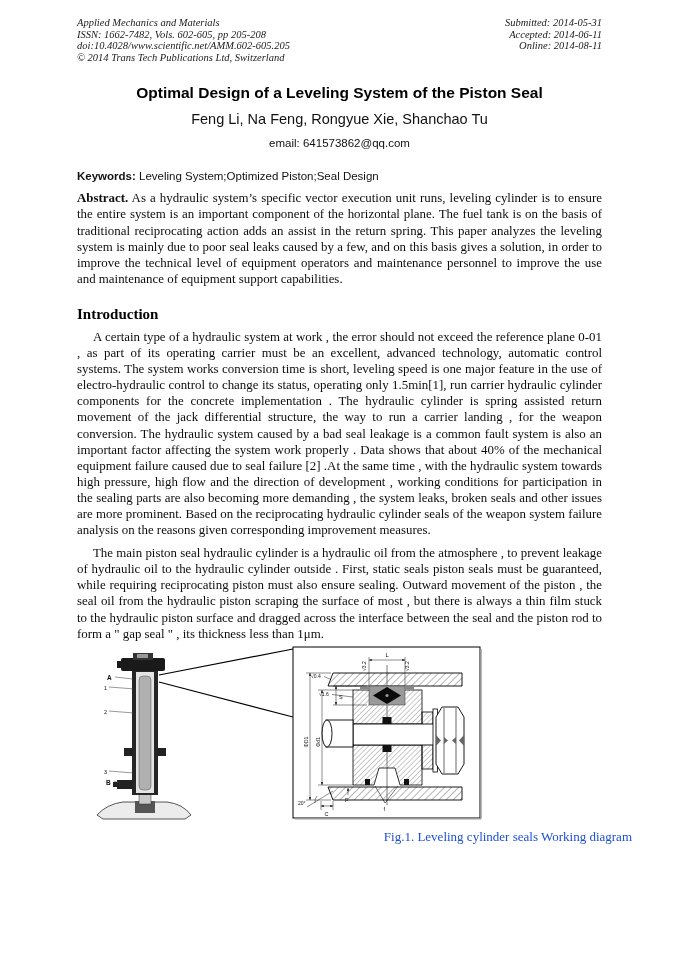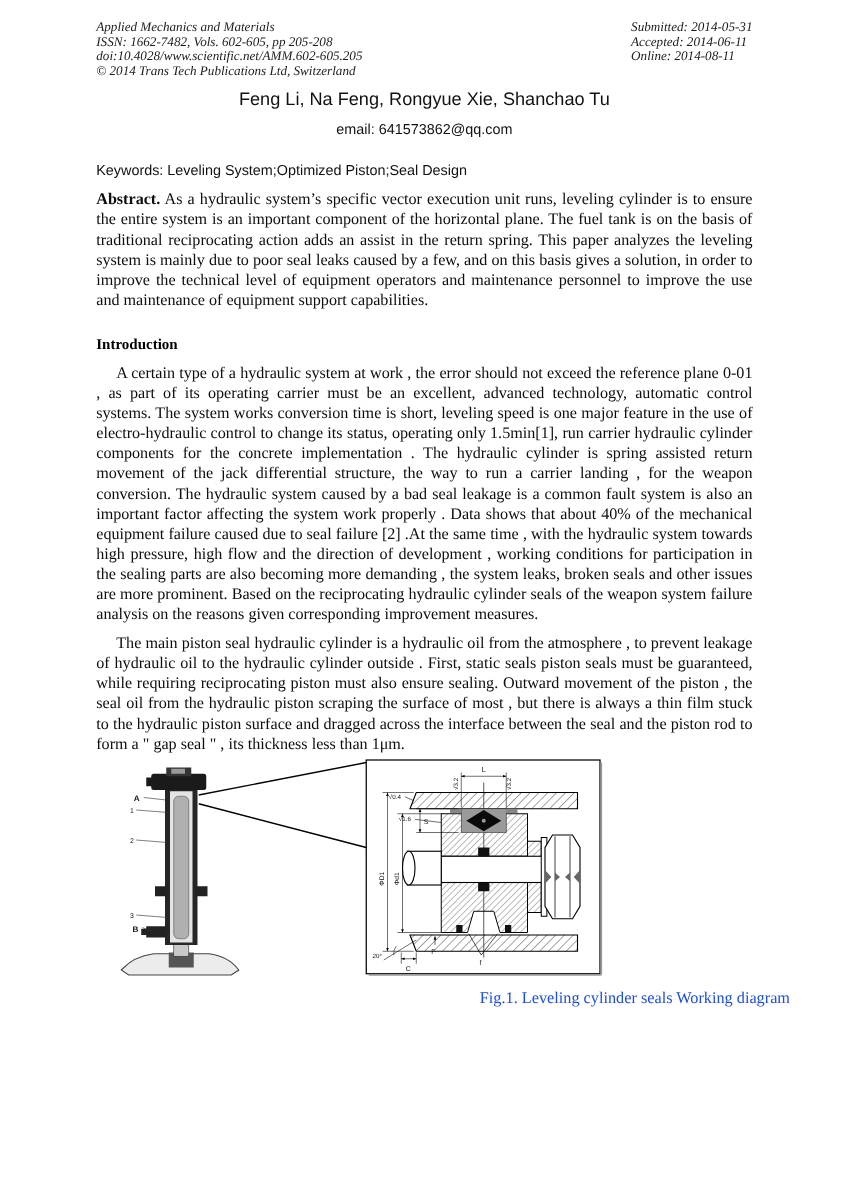--- a/index.html
+++ b/index.html
@@ -5,39 +5,39 @@
   * { margin:0; padding:0; box-sizing:border-box; }
   html,body { background:#ffffff; }
   .page {
     width:648px; height:959px; margin:0 auto; background:#ffffff;
     padding:17px 61px 0 62px; overflow:hidden; position:relative;
     color:#111;
   }
   
   .hdr { display:flex; justify-content:space-between; align-items:flex-start; }
   .hdr-col { font:italic 10.5px/11.6px "Liberation Serif", serif; color:#1a1a1a; }
-  .hdr-right { }
+  .hdr-right { text-align:right; }
   
   .title {
     margin-top:20px; text-align:center;
     font:bold 15.5px/19px "Liberation Sans", sans-serif; color:#000;
   }
   .authors { margin-top:8px; text-align:center; font:14.5px/18px "Liberation Sans", sans-serif; }
   .affil   { margin-top:7px; text-align:center; font:11.5px/14px "Liberation Sans", sans-serif; }
   .email   { margin-top:8px; text-align:center; font:11.5px/14px "Liberation Sans", sans-serif; }
   
   .kw { margin-top:19px; font:11.5px/14px "Liberation Sans", sans-serif; }
-  .kw b { font-weight:normal; }
+  .kw b { font-weight:bold; }
   
   .abstract, .body {
     font:12.9px/16.1px "Liberation Serif", serif; text-align:justify; color:#0d0d0d;
   }
   .abstract { margin-top:7px; }
   .abstract b, .sec { font-family:"Liberation Serif", serif; font-weight:bold; }
-  .sec { margin-top:20px; font-size:12px; line-height:15px; color:#000; }
+  .sec { margin-top:20px; font-size:15px; line-height:15px; color:#000; }
   .sec-b { margin-top:13px; }
   .body { margin-top:7px; }
   .indent { text-indent:16px; }
   
   figure { margin-top:3px; width:555px; }
   .fig-svg { display:block; }
   figcaption {
     margin-top:8px; text-align:right;
     font:13px/16px "Liberation Serif", serif; color:#1d4ed8;
   }
@@ -55,20 +55,21 @@
       <div>doi:10.4028/www.scientific.net/AMM.602-605.205</div>
       <div>© 2014 Trans Tech Publications Ltd, Switzerland</div>
     </div>
     <div class="hdr-col hdr-right">
       <div>Submitted: 2014-05-31</div>
       <div>Accepted: 2014-06-11</div>
       <div>Online: 2014-08-11</div>
     </div>
   </div>
 
+  <h1 class="title">Optimal Design of a Leveling System of the Piston Seal</h1>
   <div class="authors">Feng Li, Na Feng, Rongyue Xie, Shanchao Tu</div>
   <div class="email">email: 641573862@qq.com</div>
 
   <p class="kw"><b>Keywords:</b> <span>Leveling System;Optimized Piston;Seal Design</span></p>
 
   <p class="abstract"><b>Abstract.</b> <span>As a hydraulic system’s specific vector execution unit runs, leveling cylinder is to ensure the entire system is an important component of the horizontal plane. The fuel tank is on the basis of traditional reciprocating action adds an assist in the return spring. This paper analyzes the leveling system is mainly due to poor seal leaks caused by a few, and on this basis gives a solution, in order to improve the technical level of equipment operators and maintenance personnel to improve the use and maintenance of equipment support capabilities.</span></p>
 
   <h2 class="sec">Introduction</h2>
   <p class="body indent">A certain type of a hydraulic system at work , the error should not exceed the reference plane 0-01 , as part of its operating carrier must be an excellent, advanced technology, automatic control systems. The system works conversion time is short, leveling speed is one major feature in the use of electro-hydraulic control to change its status, operating only 1.5min[1], run carrier hydraulic cylinder components for the concrete implementation . The hydraulic cylinder is spring assisted return movement of the jack differential structure, the way to run a carrier landing , for the weapon conversion. The hydraulic system caused by a bad seal leakage is a common fault system is also an important factor affecting the system work properly . Data shows that about 40% of the mechanical equipment failure caused due to seal failure [2] .At the same time , with the hydraulic system towards high pressure, high flow and the direction of development , working conditions for participation in the sealing parts are also becoming more demanding , the system leaks, broken seals and other issues are more prominent. Based on the reciprocating hydraulic cylinder seals of the weapon system failure analysis on the reasons given corresponding improvement measures.</p>
 

